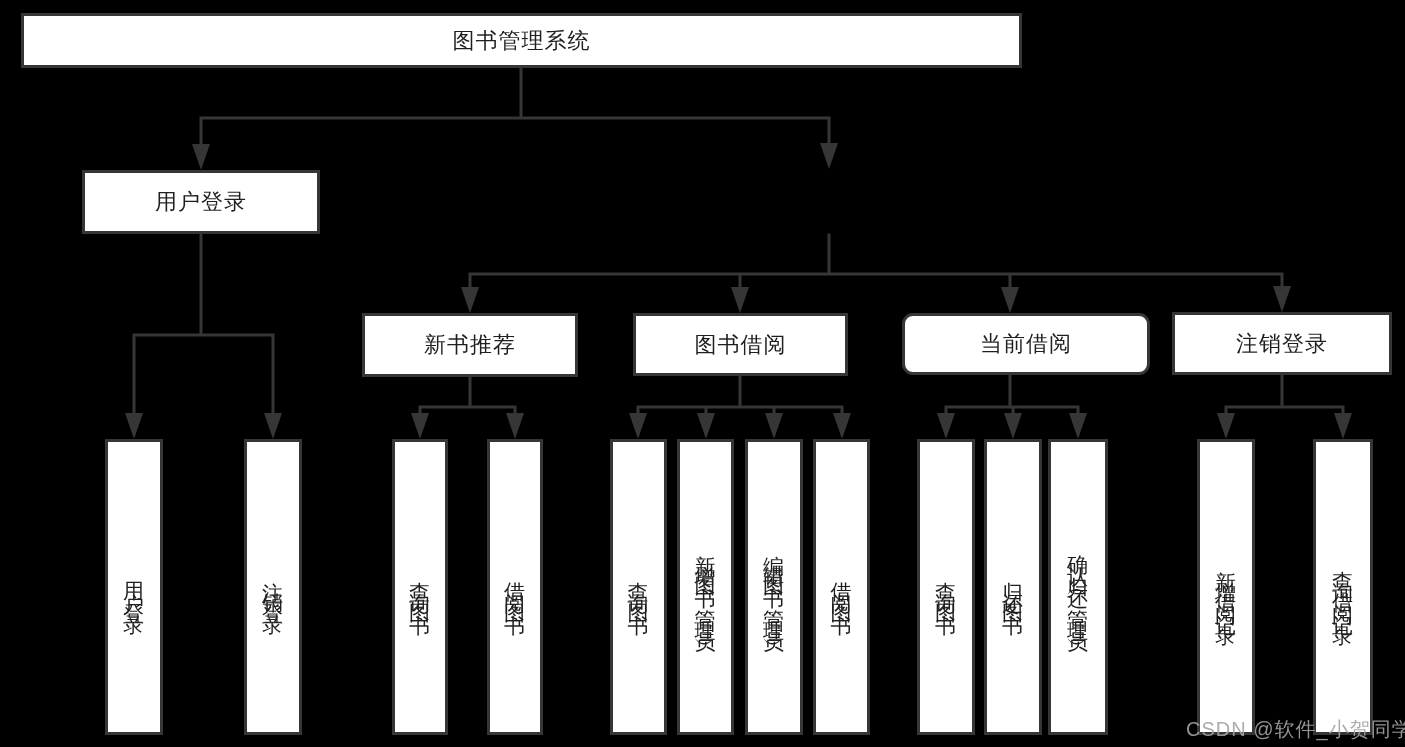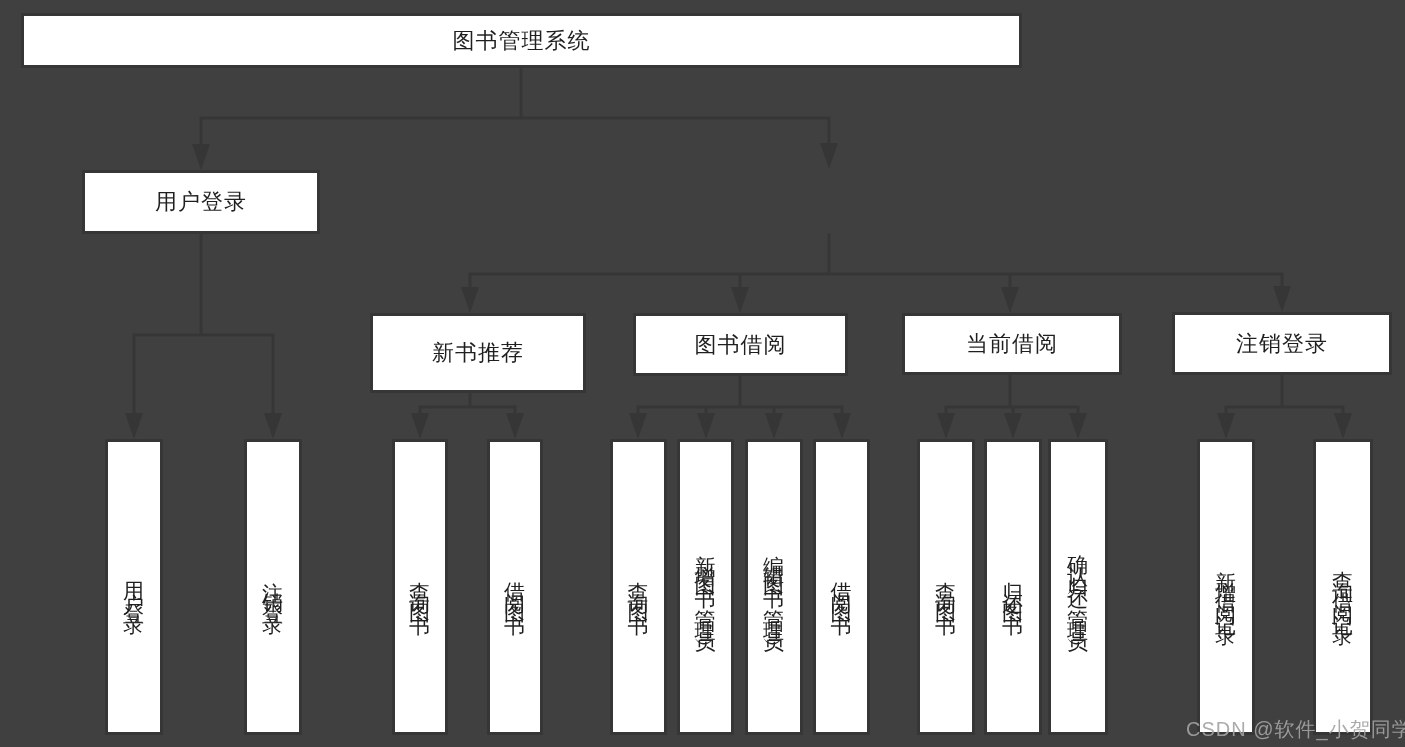--- a/index.html
+++ b/index.html
@@ -1,20 +1,20 @@
 <!DOCTYPE html>
 <html><head>
 <meta charset="utf-8">
 <style>
   html, body { margin: 0; padding: 0; background: #ffffff; }
   #canvas {
     position: relative;
     width: 1405px;
     height: 747px;
-    background: #404040;
+    background: #000000;
     font-family: "Liberation Sans", "DejaVu Sans", sans-serif;
     color: #1f1f1f;
     overflow: hidden;
   }
   #connectors {
     position: absolute;
     left: 0; top: 0;
     width: 1405px; height: 747px;
     pointer-events: none;
   }
@@ -101,23 +101,23 @@
 
     <path class="stroke" d="M1282 375 V407 M1226 407 H1343 M1226 407 V415 M1343 407 V415"></path>
     <polygon class="arrow" points="1217,413 1235,413 1226,439"></polygon>
     <polygon class="arrow" points="1334,413 1352,413 1343,439"></polygon>
   </svg>
 
   <div class="node" style="left:21px; top:13px; width:1001px; height:55px;">图书管理系统</div>
 
   <div class="node" style="left:82px; top:170px; width:238px; height:64px;">用户登录</div>
 
-  <div class="node" style="left:370px; top:313px; width:216px; height:80px;">新书推荐</div>
+  <div class="node" style="left:362px; top:313px; width:216px; height:64px;">新书推荐</div>
   <div class="node" style="left:633px; top:313px; width:215px; height:63px;">图书借阅</div>
-  <div class="node" style="left:902px; top:313px; width:220px; height:62px;">当前借阅</div>
+  <div class="node" style="left:902px; top:313px; width:248px; height:62px;border-radius:11px;">当前借阅</div>
   <div class="node" style="left:1172px; top:312px; width:220px; height:63px;">注销登录</div>
 
   <div class="leaf" style="left:105px; top:439px; width:58px; height:296px;">
     <span>用户登录</span>
   </div>
   <div class="leaf" style="left:244px; top:439px; width:58px; height:296px;">
     <span>注销登录</span>
   </div>
 
   <div class="leaf" style="left:392px; top:439px; width:56px; height:296px;">

